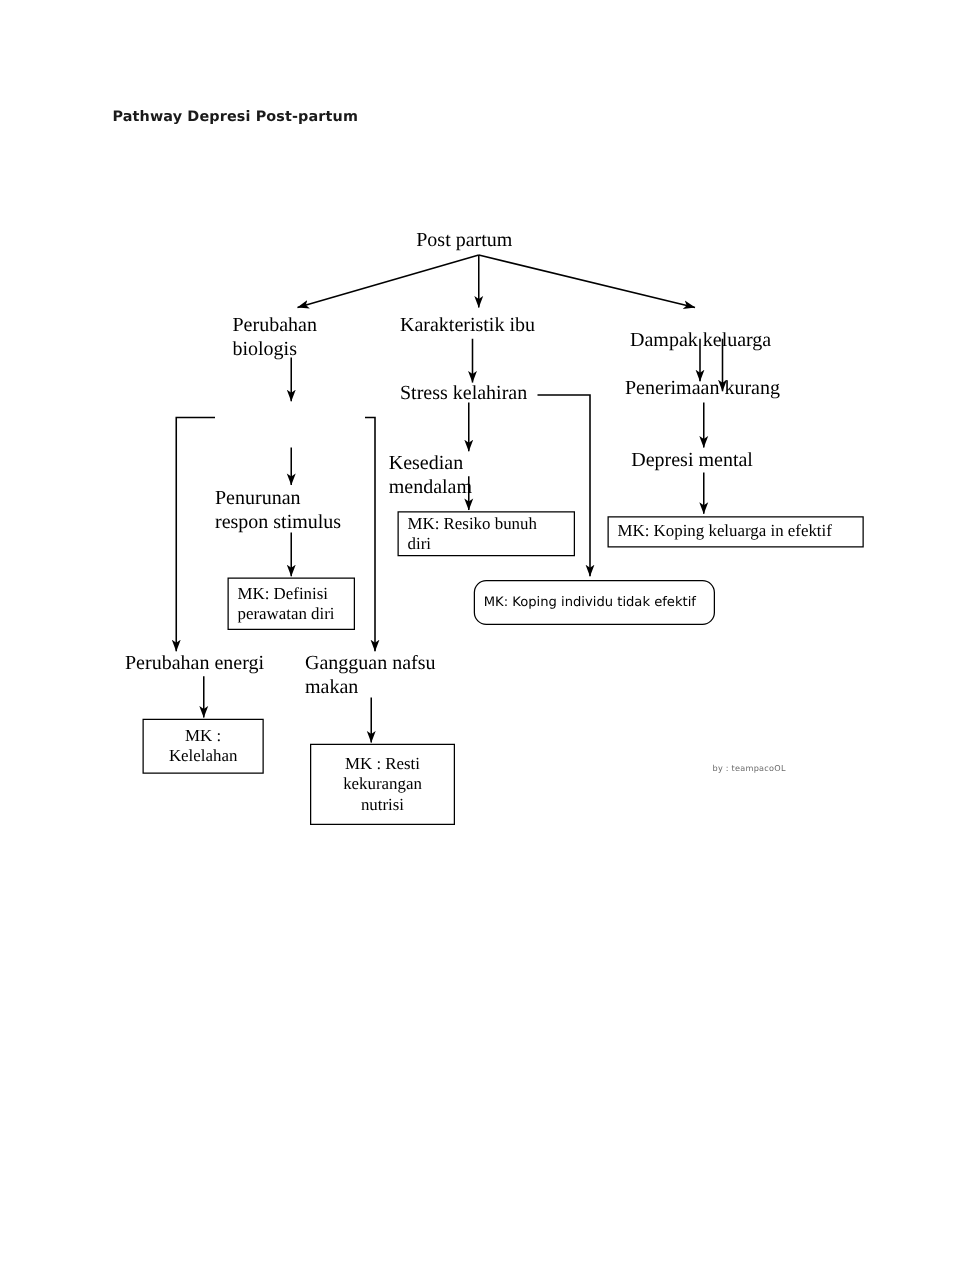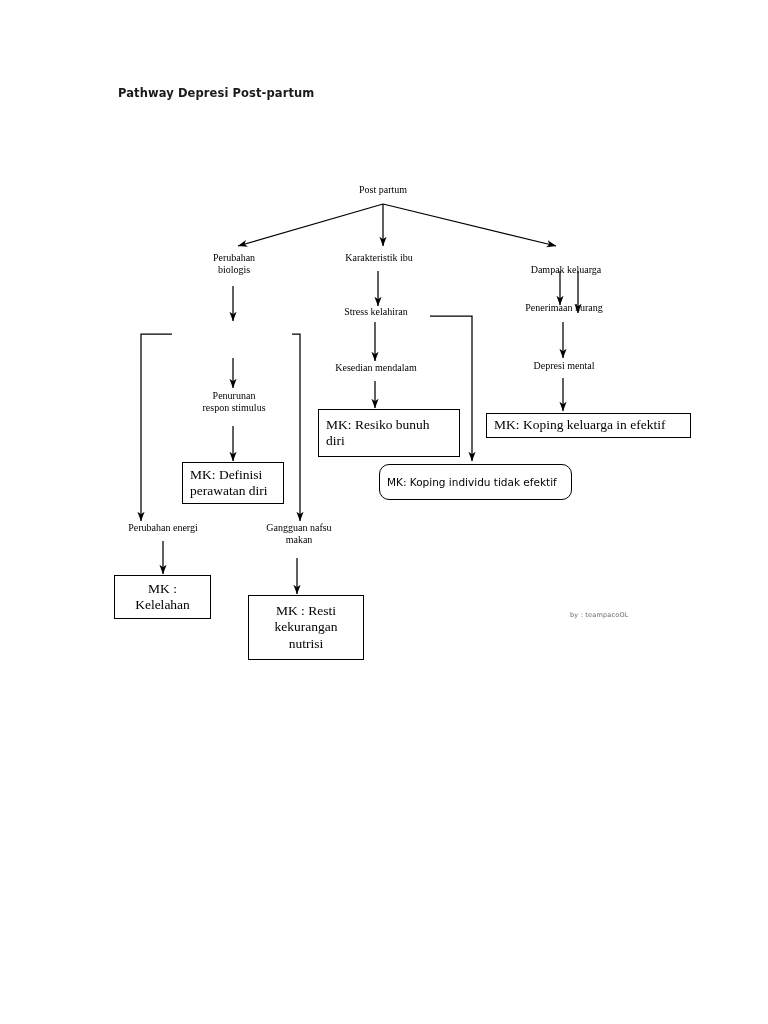--- a/index.html
+++ b/index.html
@@ -28,21 +28,20 @@
   .doc-title {
     position: absolute;
     left: 90px;
     top: 86px;
     font-family: "DejaVu Sans", "Liberation Sans", sans-serif;
     font-size: 11.5px;
     font-weight: 700;
     letter-spacing: 0.1px;
     color: #1a1a1a;
     white-space: nowrap;
-    margin-left: 28px;
   }
 
   
   #diagram {
     position: absolute;
     left: 0;
     top: 0;
     width: 768px;
     height: 1024px;
   }
@@ -50,22 +49,22 @@
     position: absolute;
     left: 0; top: 0;
     width: 768px;
     height: 1024px;
     pointer-events: none;
   }
 
   
   .node {
     position: absolute;
-    text-align: center;
-    font-size: 10px;
+    text-align: left;
+    font-size: 16px;
     line-height: 1.18;
     color: #000000;
     white-space: pre-line;
   }
 
   
   .boxnode {
     position: absolute;
     border: 1.3px solid #000000;
     background: #ffffff;
@@ -177,21 +176,21 @@
     <div class="node" style="left:505px; top:360px; width:118px;">Depresi mental</div>
 
     <div class="node" style="left:100px; top:522px; width:126px;">Perubahan energi</div>
 
     <div class="node" style="left:244px; top:522px; width:110px;">Gangguan nafsu
 makan</div>
 
     <div class="boxnode leftal" style="left:182px; top:462px; width:102px; height:42px;">MK: Definisi
 perawatan diri</div>
 
-    <div class="boxnode leftal" style="left:318px; top:409px; width:142px; height:48px;">MK: Resiko bunuh
+    <div class="boxnode leftal" style="left:318px; top:409px; width:142px; height:36px;">MK: Resiko bunuh
 diri</div>
 
     <div class="boxnode leftal" style="left:486px; top:413px; width:205px; height:25px;">MK: Koping keluarga in efektif</div>
 
     <div class="boxnode leftal sans" style="left:379px; top:464px; width:193px; height:36px;border-radius:10px;">MK: Koping individu tidak efektif</div>
 
     <div class="boxnode center" style="left:114px; top:575px; width:97px; height:44px;">MK :
 Kelelahan</div>
 
     <div class="boxnode center" style="left:248px; top:595px; width:116px; height:65px;">MK : Resti

